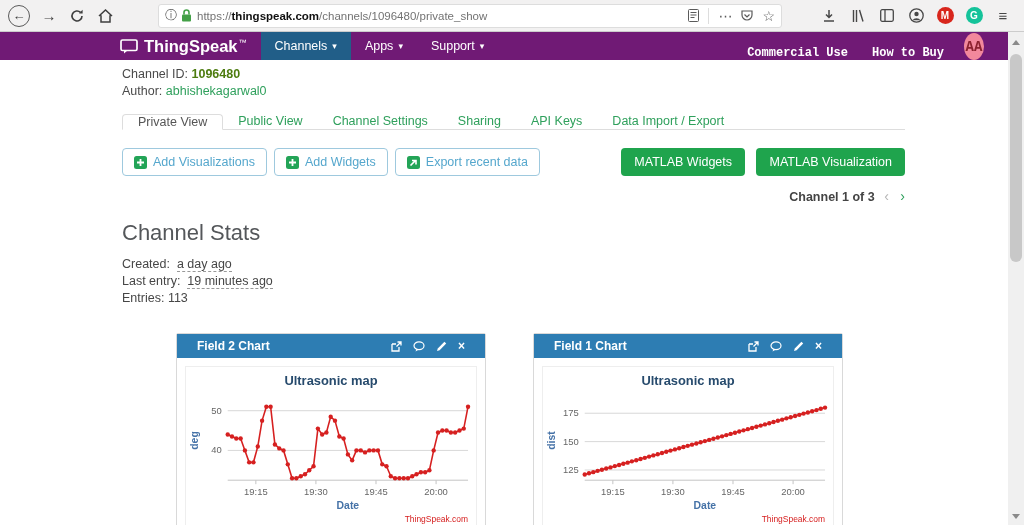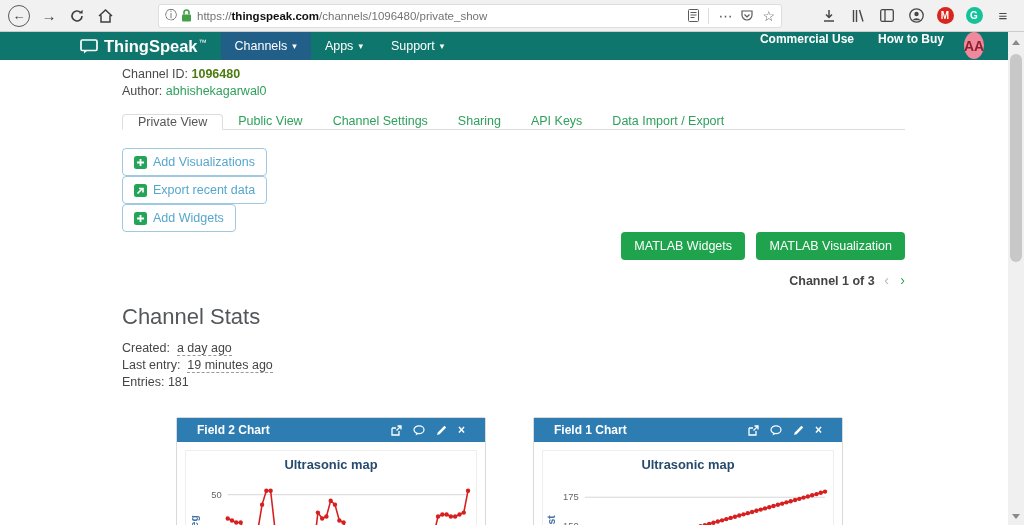--- a/index.html
+++ b/index.html
@@ -22,29 +22,29 @@
   .usep { width:1px; height:16px; background:#ddd; margin-left:9px; }
   .chrome-right { margin-left:auto; display:flex; align-items:center; }
   .cr-ic { width:26px; height:24px; display:flex; align-items:center; justify-content:center; margin-left:3px; color:#474747; }
   .badge { width:17px; height:17px; border-radius:50%; color:#fff; font-size:10px; font-weight:bold;
            display:flex; align-items:center; justify-content:center; }
   .badge.m { background:#d8261c; }
   .badge.g { background:#15c39a; }
   .menu-ic { font-size:15px; }
 
   
-  .navbar { height:28px; background:#0f766e; display:flex; align-items:stretch;
-            padding-left:80px; padding-right:16px; width:1008px; }
+  .navbar { height:28px; background:#701a75; display:flex; align-items:stretch;
+            padding-left:120px; padding-right:16px; width:1008px; }
   .brand { display:flex; align-items:center; color:#fff; font-weight:bold; font-size:16.5px; margin-right:14px; }
   .brand svg { margin-right:6px; }
   .brand .tm { font-size:8px; vertical-align:top; margin-top:-7px; margin-left:1px; font-weight:normal;}
   .nav-item { color:#fff; font-size:12.5px; display:flex; align-items:center; padding:0 14px; }
   .nav-item .caret { font-size:9px; margin-left:5px; }
   .nav-item.active { background:#215e88; }
-  .nav-right { margin-left:auto; display:flex; align-items:flex-start; }
+  .nav-right { margin-left:auto; display:flex; align-items:flex-end;font-family:Liberation Mono, monospace; }
   .nav-right .nav-item { padding:0 12px; font-weight:bold; font-size:12px; }
   .avatar { width:20px; height:27px; border-radius:50%; background:#f2889c; color:#8c2230;
             font-size:14px; font-weight:bold; display:flex; align-items:center; justify-content:center; margin:0 8px; }
 
   
   .scrollbar { position:fixed; right:0; top:32px; width:16px; height:493px; background:#f0f0f0; }
   .sb-thumb { position:absolute; left:2px; top:22px; width:12px; height:208px; background:#c8c8c8; border-radius:6px; }
   .sb-arrow { position:absolute; left:4px; width:0; height:0; border-left:4px solid transparent; border-right:4px solid transparent; }
   .sb-up { top:8px; border-bottom:5px solid #8a8a8a; }
   .sb-down { bottom:6px; border-top:5px solid #8a8a8a; }
@@ -53,21 +53,21 @@
   .content { padding:6px 119px 0 122px; }
   .chan-info { font-size:12.5px; color:#4a4a4a; line-height:17px; }
   .chan-info b { color:#4d7c0f; }
   .link-green { color:#2fa05c; text-decoration:none; }
 
   .tabs { margin-top:14px; border-bottom:1px solid #ddd; display:flex; font-size:12.5px; }
   .tab { padding:0 15px; color:#2fa05c; cursor:pointer; }
   .tab.active { background:#fff; color:#555; border:1px solid #ddd; border-bottom:1px solid #fff;
                 margin-bottom:-1px; border-radius:4px 4px 0 0; }
 
-  .actions { margin-top:18px; display:flex; align-items:flex-start;flex-direction:column; }
+  .actions { margin-top:18px; display:flex; align-items:flex-start; }
   .btn-outline { display:inline-flex; align-items:center; gap:6px; background:#fff; border:1px solid #9ec9de;
                  color:#55a7cd; font-size:12.5px; border-radius:4px; padding:6px 11px; margin-right:7px; cursor:pointer;
                  font-family:inherit; }
   .btn-green { background:#1fa44d; color:#fff; border:none; border-radius:4px; padding:7px 13px;
                font-size:12.5px; margin-left:7px; cursor:pointer; font-family:inherit; }
   .right-group { margin-left:auto; }
   .pager { margin-top:12px; text-align:right; font-size:12.5px; font-weight:bold; color:#444; }
   .pager .prev { color:#b5b5b5; margin-left:6px; font-size:14px; font-weight:normal;}
   .pager .next { color:#2fa05c; margin-left:8px; font-size:14px; font-weight:normal;}
 
@@ -231,30 +231,30 @@
     <button class="btn-outline">
       <svg width="13" height="13" viewBox="0 0 13 13">
           <rect width="13" height="13" rx="2.5" fill="#23a457"></rect>
           <path d="M6.5 3 v7 M3 6.5 h7" stroke="#fff" stroke-width="1.8"></path>
         </svg>
       <span>Add Visualizations</span>
     </button>
     <button class="btn-outline">
       <svg width="13" height="13" viewBox="0 0 13 13">
           <rect width="13" height="13" rx="2.5" fill="#23a457"></rect>
-          <path d="M3.5 9.5 L8 5 M5 4.5 h4 v4" fill="none" stroke="#fff" stroke-width="1.6"></path>
-        </svg>
-      <span>Export recent data</span>
+          <path d="M6.5 3 v7 M3 6.5 h7" stroke="#fff" stroke-width="1.8"></path>
+        </svg>
+      <span>Add Widgets</span>
     </button>
     <button class="btn-outline">
       <svg width="13" height="13" viewBox="0 0 13 13">
           <rect width="13" height="13" rx="2.5" fill="#23a457"></rect>
-          <path d="M6.5 3 v7 M3 6.5 h7" stroke="#fff" stroke-width="1.8"></path>
-        </svg>
-      <span>Add Widgets</span>
+          <path d="M3.5 9.5 L8 5 M5 4.5 h4 v4" fill="none" stroke="#fff" stroke-width="1.6"></path>
+        </svg>
+      <span>Export recent data</span>
     </button>
     <span class="right-group">
       <button class="btn-green">MATLAB Widgets</button>
       <button class="btn-green">MATLAB Visualization</button>
     </span>
   </div>
 
   <div class="pager">
     <span>Channel 1 of 3</span>
     <span class="prev">‹</span>
@@ -267,21 +267,21 @@
     <div>
       <span>Created:</span>&nbsp;
       <span class="val">a day ago</span>
     </div>
     <div>
       <span>Last entry:</span>&nbsp;
       <span class="val">19 minutes ago</span>
     </div>
     <div>
       <span>Entries:</span>
-      <span>181</span>
+      <span>113</span>
     </div>
   </div>
 </div>
 
 <div class="cards">
   <div class="card">
     <div class="card-head">
       <span class="card-title">Field 2 Chart</span>
       <span class="card-icons">
         <span class="ci">

